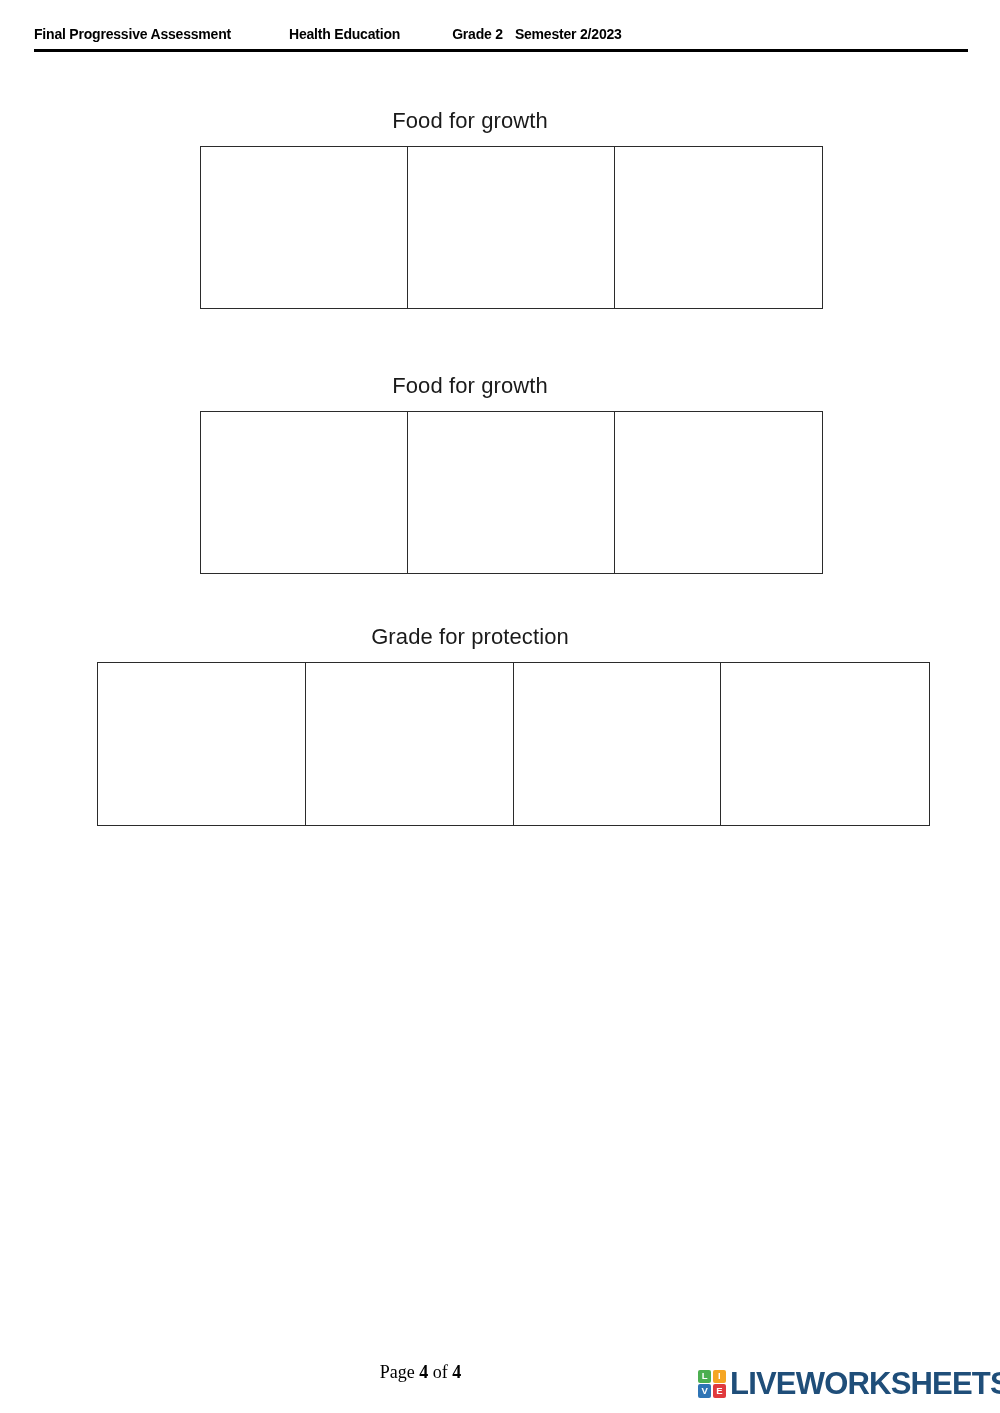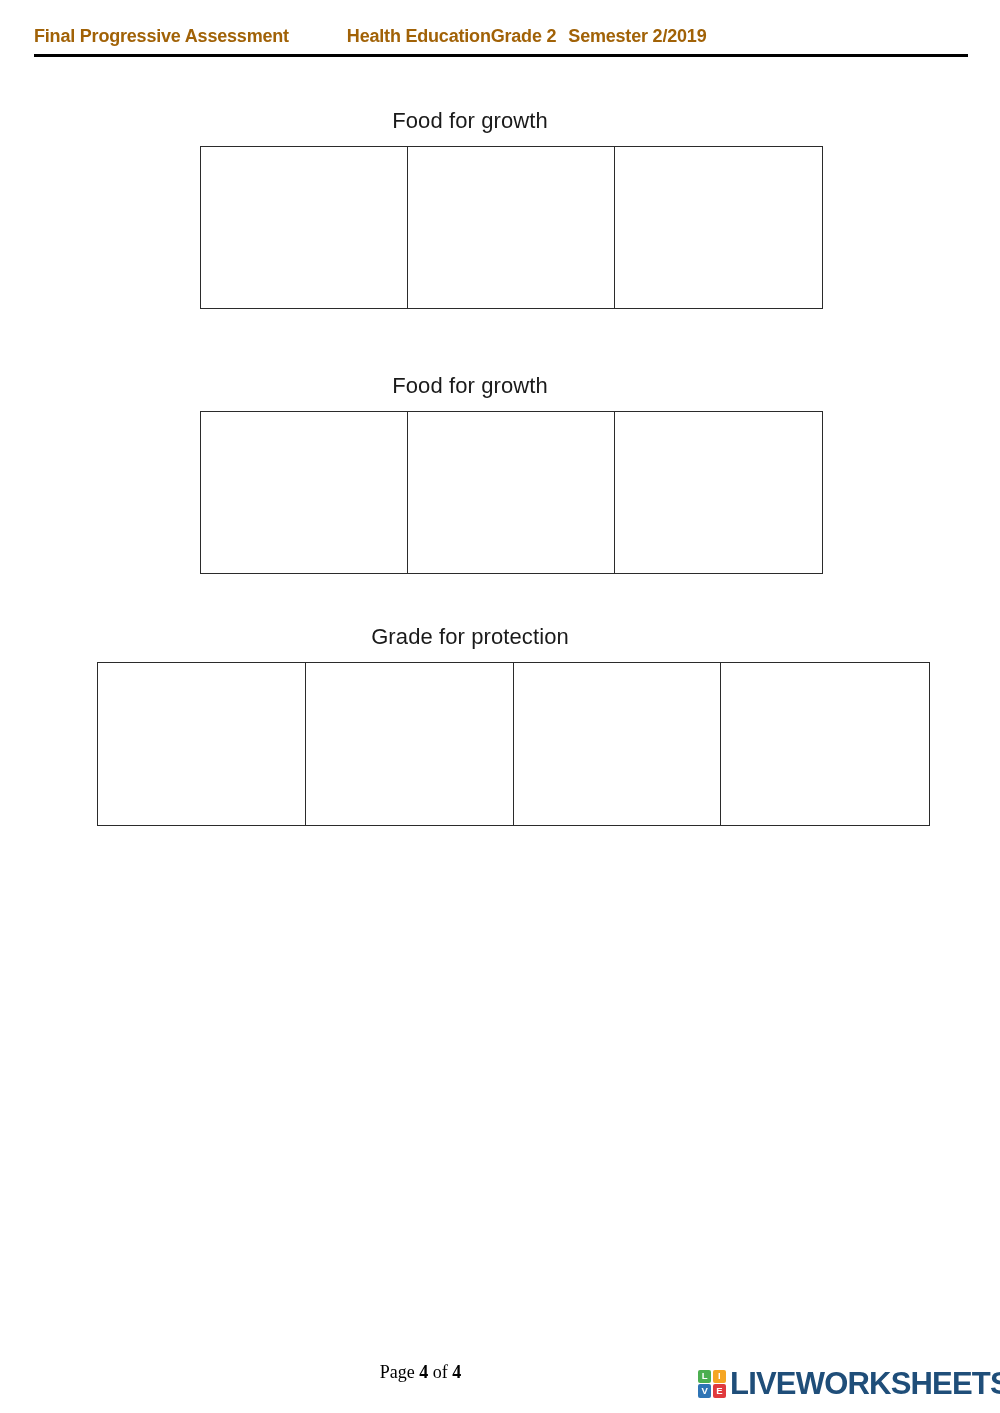--- a/index.html
+++ b/index.html
@@ -22,34 +22,35 @@
     left: 34px;
     top: 26px;
     width: 934px;
     padding-bottom: 7px;
     border-bottom: 3px solid #000000;
     display: flex;
     align-items: baseline;
     white-space: nowrap;
   }
   .header-seg {
-    font-size: 18px;
+    font-size: 14px;
     font-weight: bold;
     letter-spacing: -0.2px;
-    color: #a16207;
+    color: #000000;
   }
   .header-seg.s1 { margin-right: 58px; }
-  .header-seg.s2 { }
+  .header-seg.s2 { margin-right: 52px; }
   .header-seg.s3 { margin-right: 12px; }
 
   
   .section {
     position: absolute;
-    left: 12px;
+    left: 0;
     width: 916px;
+    padding-left: 12px;
   }
   .section-title {
     text-align: center;
     font-size: 22px;
     font-weight: 400;
     color: #1a1a1a;
     letter-spacing: 0.1px;
     margin: 0 0 12px 0;
     line-height: 1.2;
   }
@@ -140,21 +141,21 @@
     line-height: 1;
   }
 </style>
 </head>
 <body>
 
 <div class="header">
   <span class="header-seg s1">Final Progressive Assessment</span>
   <span class="header-seg s2">Health Education</span>
   <span class="header-seg s3">Grade 2</span>
-  <span class="header-seg s4">Semester 2/2019</span>
+  <span class="header-seg s4">Semester 2/2023</span>
 </div>
 
 <div class="section" id="section-growth">
   <div class="section-title">Food for growth</div>
   <div class="grid-table">
     <div class="grid-cell"></div>
     <div class="grid-cell"></div>
     <div class="grid-cell"></div>
   </div>
 </div>

